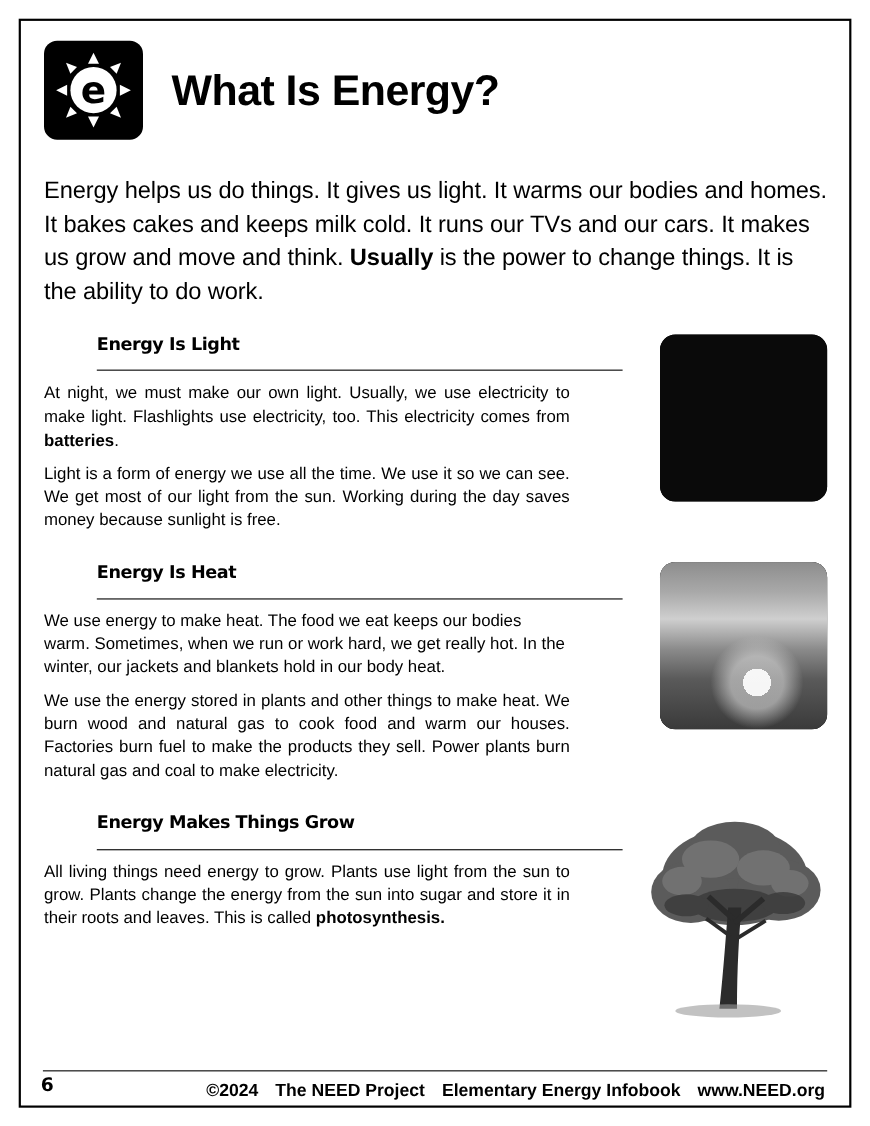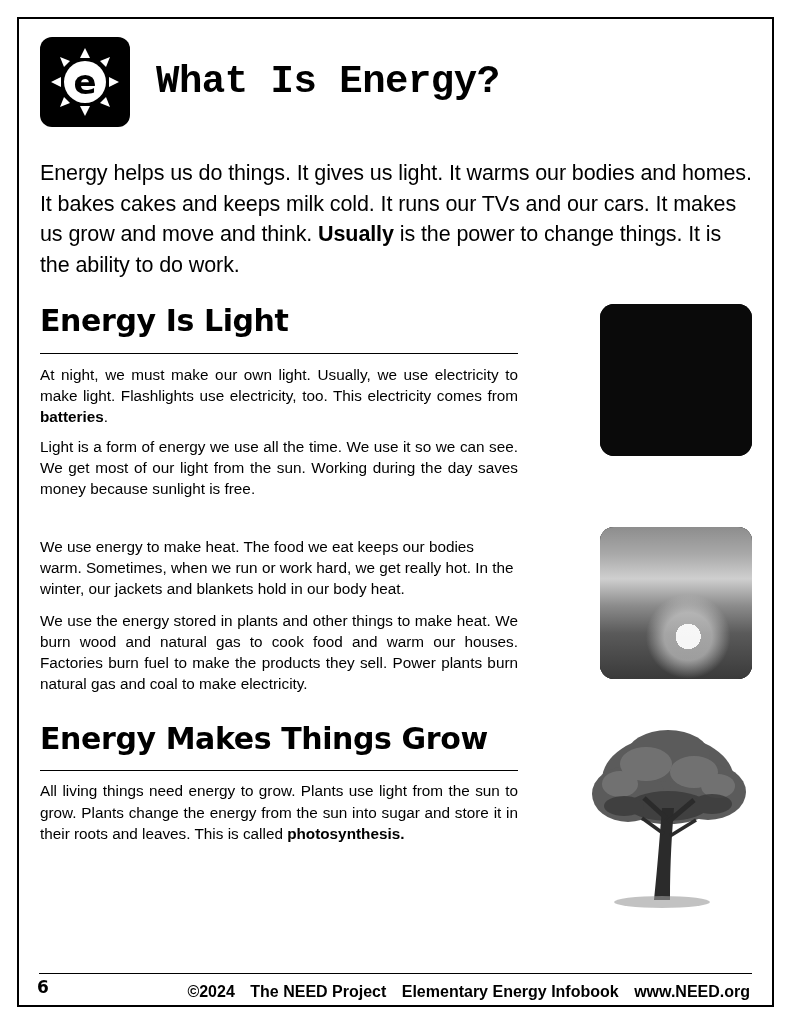--- a/index.html
+++ b/index.html
@@ -56,47 +56,48 @@
     left: 50%;
     top: 50%;
     transform: translate(-50%, -50%);
   }
   .page-title {
     font-size: 39px;
     font-weight: bold;
     letter-spacing: -0.5px;
     margin-left: 26px;
     line-height: 1;
-    font-family: Liberation Mono, monospace;
+    font-family: Liberation Sans, sans-serif;
   }
 
   
   .intro {
     margin-top: 28px;
     font-size: 21.5px;
     line-height: 1.42;
     width: 712px;
     letter-spacing: -0.1px;
   }
   .intro b { font-weight: bold; }
 
   
   .section {
     position: relative;
     margin-top: 24px;
   }
   .section-head {
-    font-size: 30px;
+    font-size: 16px;
     font-weight: bold;
     font-family: "DejaVu Sans", sans-serif;
     letter-spacing: -0.4px;
     padding-bottom: 14px;
     border-bottom: 1.5px solid #000000;
     width: 478px;
     line-height: 1.15;
+    margin-left: 48px;
   }
   .col-text {
     width: 478px;
   }
   .para {
     font-size: 15.3px;
     line-height: 1.38;
     margin-top: 10px;
     text-align: justify;
   }
@@ -251,20 +252,21 @@
             <rect x="69" y="136" width="14" height="5" rx="2" fill="#5d5d5d"></rect>
             <rect x="84" y="38" width="9" height="7" fill="#ffffff" opacity="0.9"></rect>
           </svg>
         </div>
       </div>
     </div>
 
     <div class="section" style="margin-top:28px;">
       <div class="section-row">
         <div class="col-text">
+          <div class="section-head">Energy Is Heat</div>
           <div class="para first nojust">
             <span>We use energy to make heat. The food we eat keeps our bodies warm. Sometimes, when we run or work hard, we get really hot. In the winter, our jackets and blankets hold in our body heat.</span>
           </div>
           <div class="para">
             <span>We use the energy stored in plants and other things to make heat. We burn wood and natural gas to cook food and warm our houses. Factories burn fuel to make the products they sell. Power plants burn natural gas and coal to make electricity.</span>
           </div>
         </div>
         <div class="figure">
           <div class="fire-bg"></div>
           <svg width="152" height="152" viewBox="0 0 152 152" aria-hidden="true">

